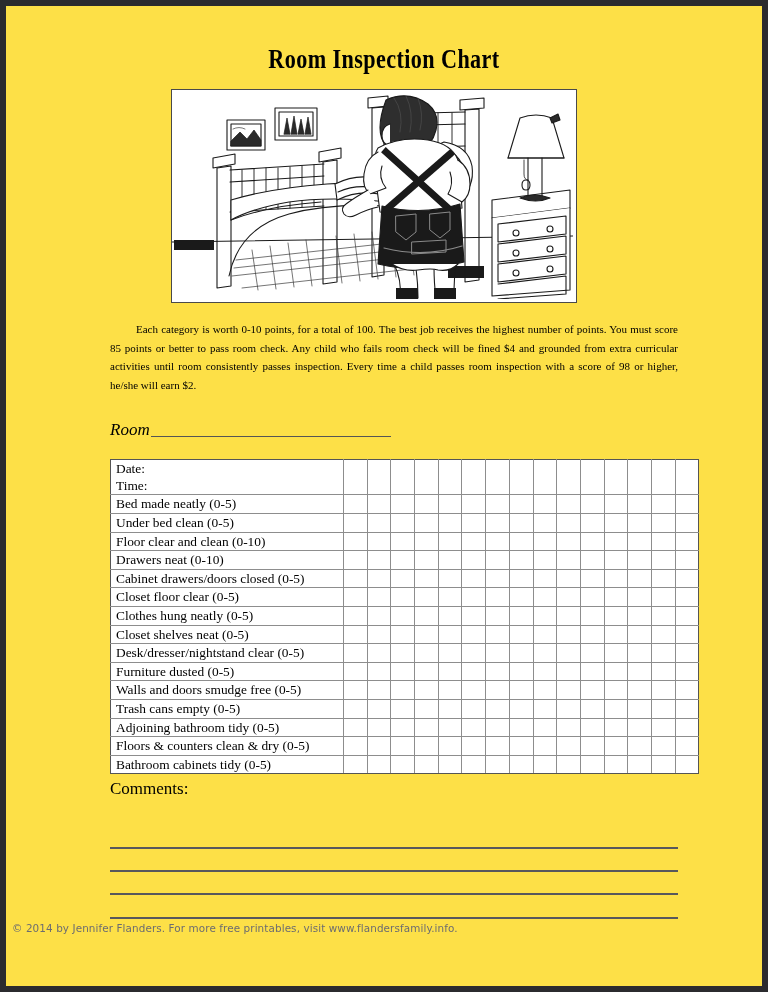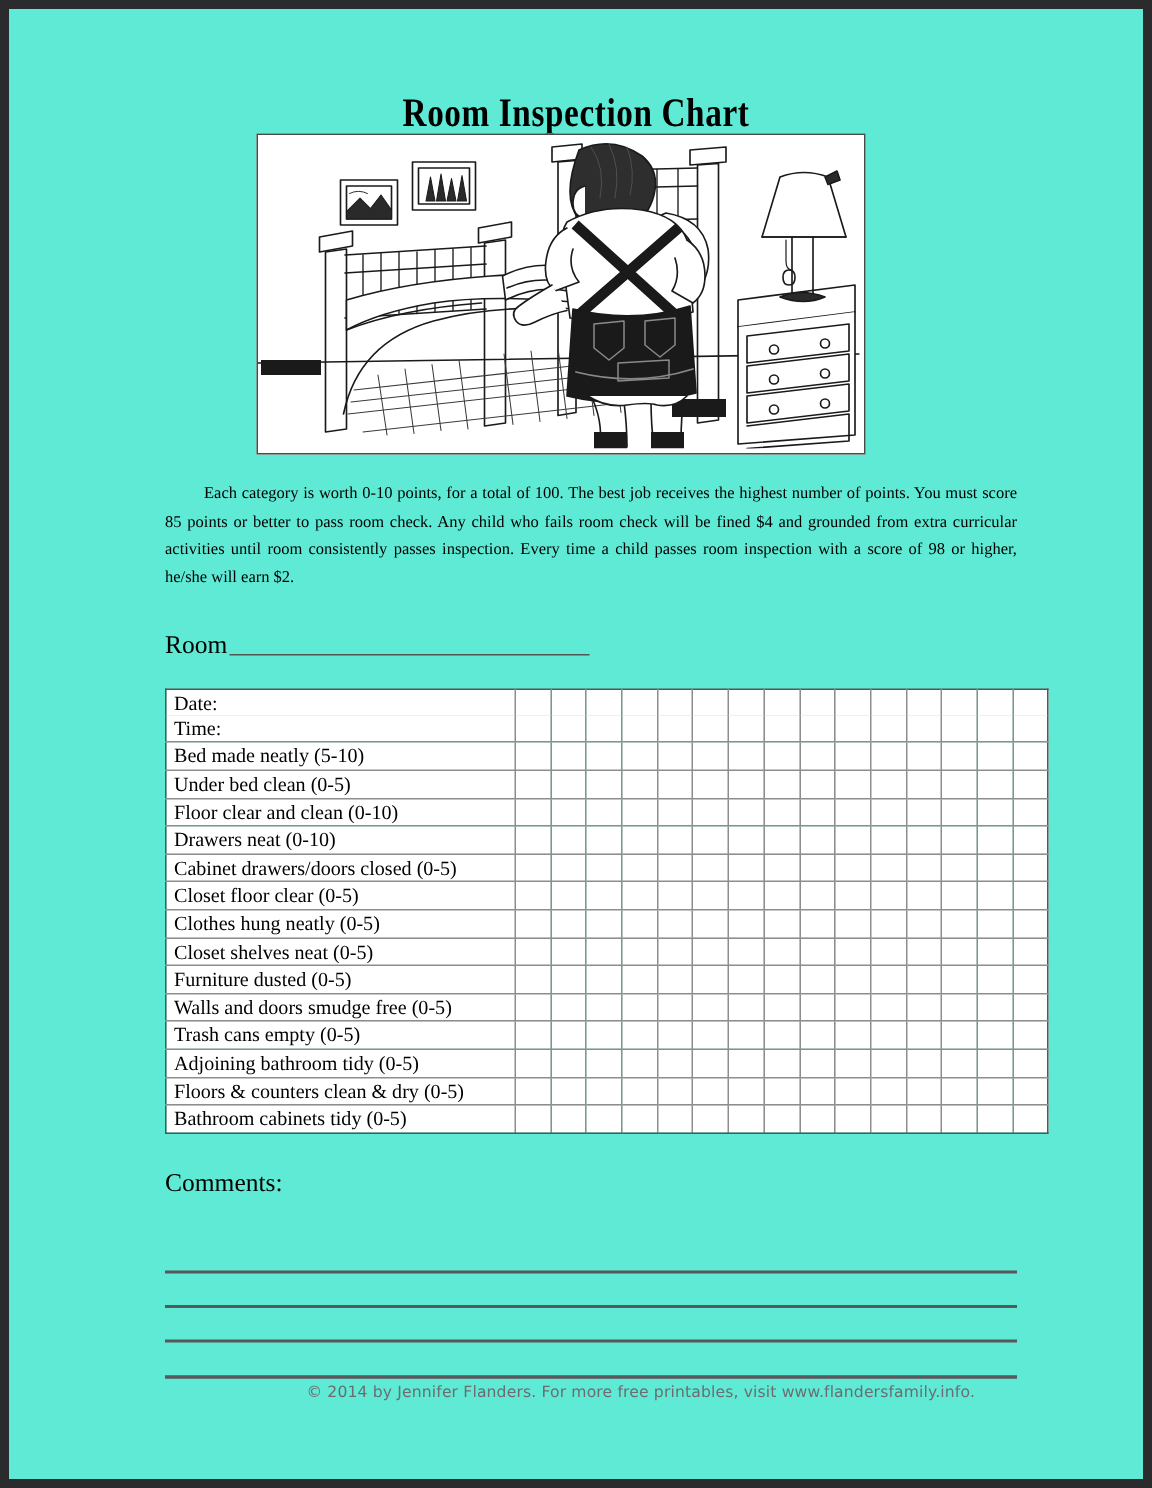--- a/index.html
+++ b/index.html
@@ -23,22 +23,22 @@
     border: 6px solid #2b2b2e;
     background: #fff;
   }
 
   #sheet {
     position: absolute;
     left: 0; top: 0;
     width: 756px;
     height: 980px;
     box-sizing: border-box;
-    padding: 16px;
-    background: #5eead4;
+    padding: 0;
+    background: #fde047;
   }
 
   
   .title {
     text-align: center;
     font-family: "Liberation Serif", serif;
     font-weight: bold;
     font-size: 27px;
     letter-spacing: 0.5px;
     margin: 0;
@@ -73,20 +73,21 @@
     font-family: "Liberation Serif", serif;
   }
 
   
   .roomline {
     position: absolute;
     left: 104px;
     top: 414px;
     font-size: 17px;
     white-space: nowrap;
+    font-style: italic;
   }
   .roomline .rl-label { font-family: "Liberation Serif", serif; }
   .roomline .rl-blank {
     display: inline-block;
     width: 240px;
     border-bottom: 1.2px solid #555;
     vertical-align: -2px;
     margin-left: 1px;
     height: 14px;
   }
@@ -149,24 +150,24 @@
   .foot-rule {
     position: absolute;
     left: 104px;
     top: 911px;
     width: 568px;
     height: 0;
     border-top: 2px solid #58585c;
   }
   .footer {
     position: absolute;
-    left: 16px;
+    left: 6px;
     top: 916px;
     width: 628px;
-    text-align: right;
+    text-align: left;
     font-family: "DejaVu Sans", sans-serif;
     font-size: 10.4px;
     color: #6c6c70;
     letter-spacing: 0.1px;
   }
 </style>
 </head>
 <body>
 
 <div id="page">
@@ -359,21 +360,21 @@
           <td class="cell dt2"></td>
           <td class="cell dt2"></td>
           <td class="cell dt2"></td>
           <td class="cell dt2"></td>
           <td class="cell dt2"></td>
           <td class="cell dt2"></td>
           <td class="cell dt2"></td>
           <td class="cell dt2 last"></td>
         </tr>
         <tr>
-          <td class="lbl">Bed made neatly (5-10)</td>
+          <td class="lbl">Bed made neatly (0-5)</td>
           <td class="cell"></td>
             <td class="cell"></td>
             <td class="cell"></td>
             <td class="cell"></td>
             <td class="cell"></td>
             <td class="cell"></td>
             <td class="cell"></td>
             <td class="cell"></td>
             <td class="cell"></td>
             <td class="cell"></td>
@@ -486,20 +487,38 @@
             <td class="cell"></td>
             <td class="cell"></td>
             <td class="cell"></td>
             <td class="cell"></td>
             <td class="cell"></td>
             <td class="cell"></td>
             <td class="cell last"></td>
         </tr>
         <tr>
           <td class="lbl">Closet shelves neat (0-5)</td>
+          <td class="cell"></td>
+            <td class="cell"></td>
+            <td class="cell"></td>
+            <td class="cell"></td>
+            <td class="cell"></td>
+            <td class="cell"></td>
+            <td class="cell"></td>
+            <td class="cell"></td>
+            <td class="cell"></td>
+            <td class="cell"></td>
+            <td class="cell"></td>
+            <td class="cell"></td>
+            <td class="cell"></td>
+            <td class="cell"></td>
+            <td class="cell last"></td>
+        </tr>
+        <tr>
+          <td class="lbl">Desk/dresser/nightstand clear (0-5)</td>
           <td class="cell"></td>
             <td class="cell"></td>
             <td class="cell"></td>
             <td class="cell"></td>
             <td class="cell"></td>
             <td class="cell"></td>
             <td class="cell"></td>
             <td class="cell"></td>
             <td class="cell"></td>
             <td class="cell"></td>

